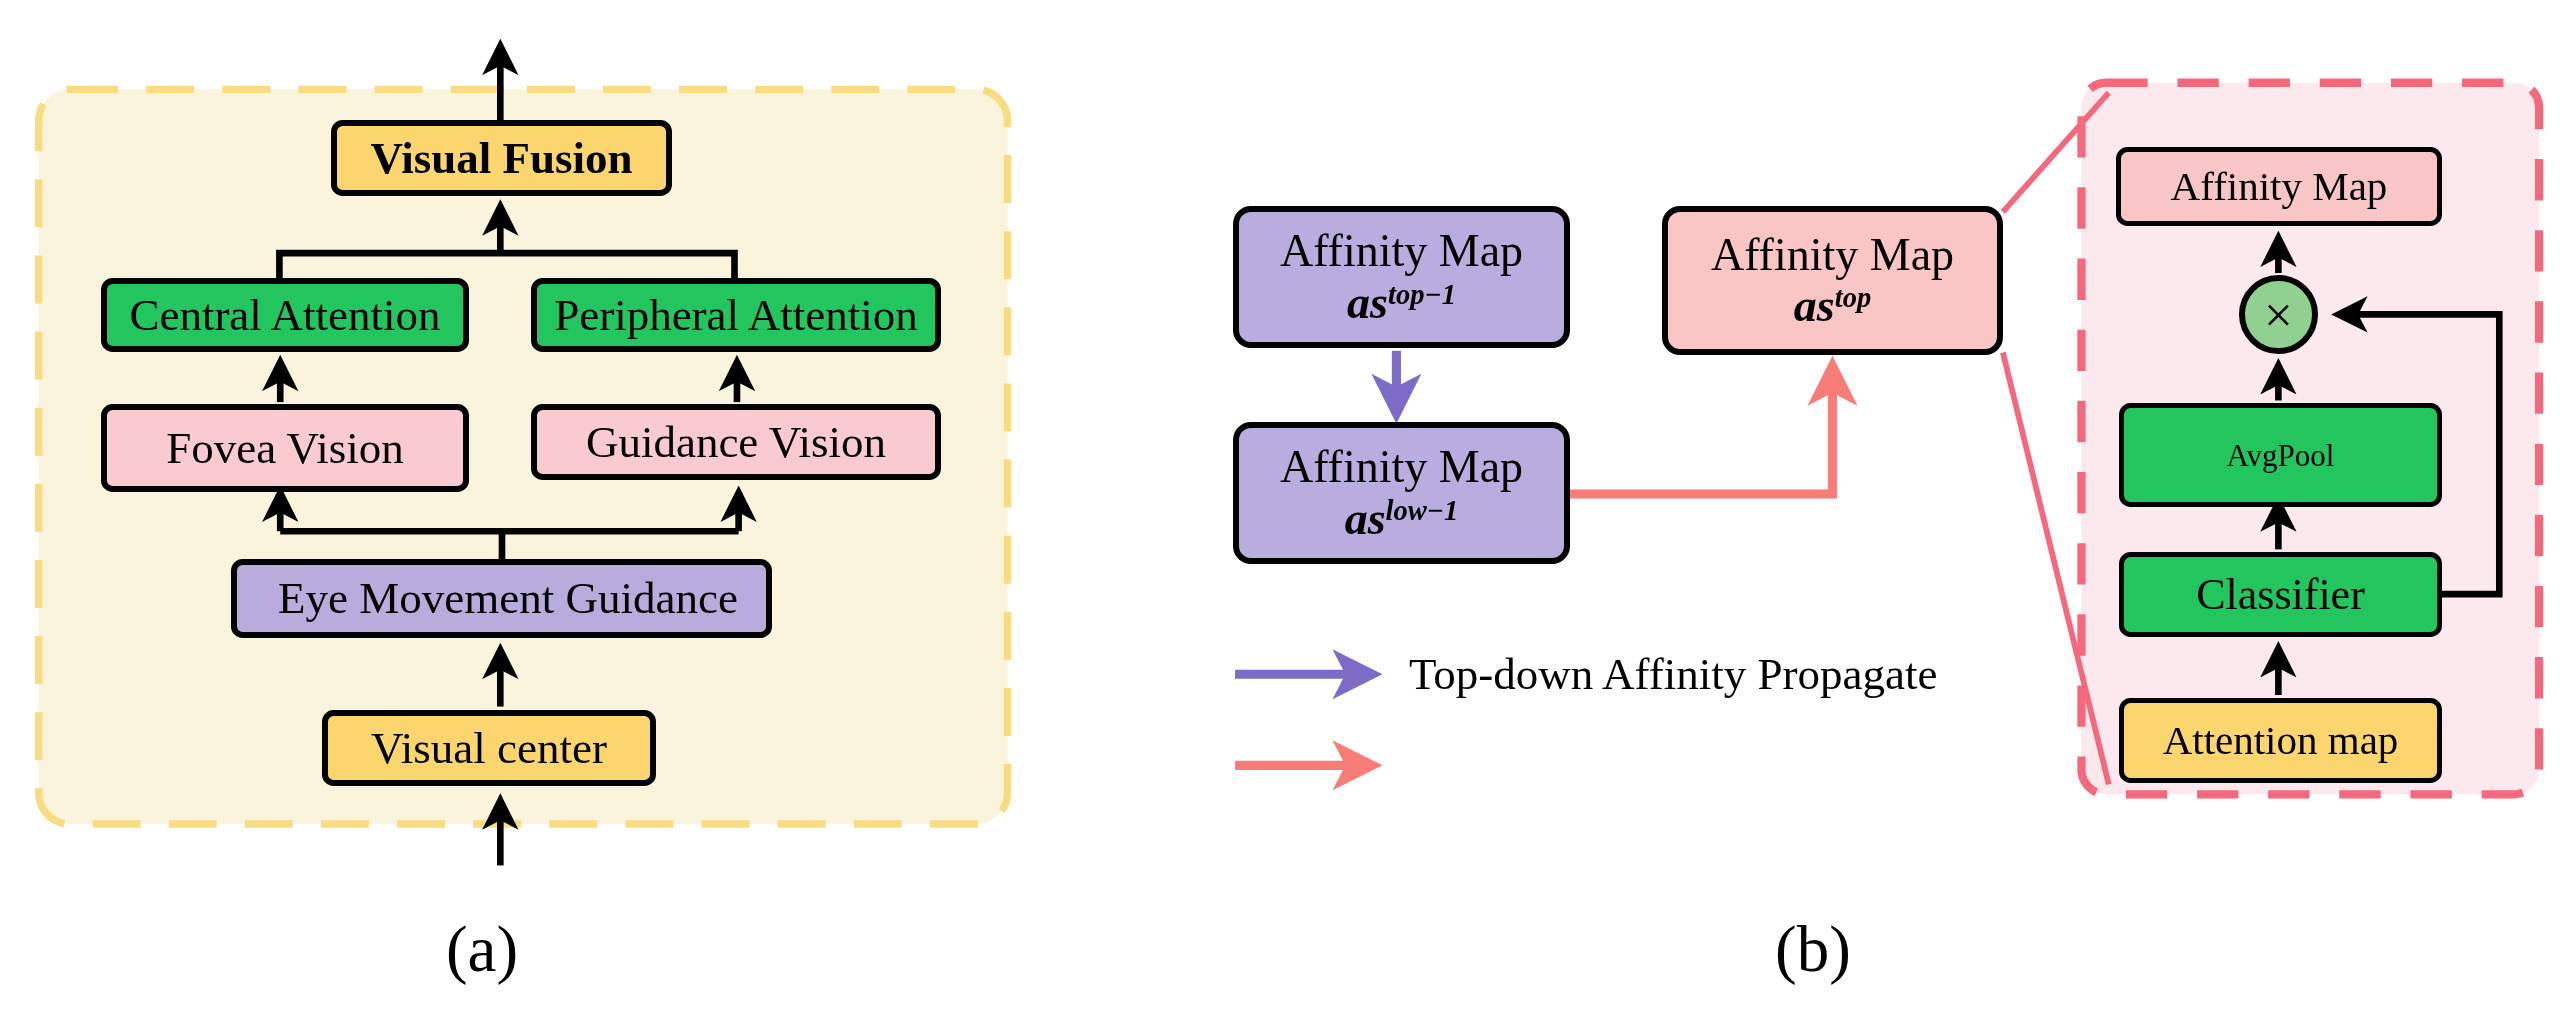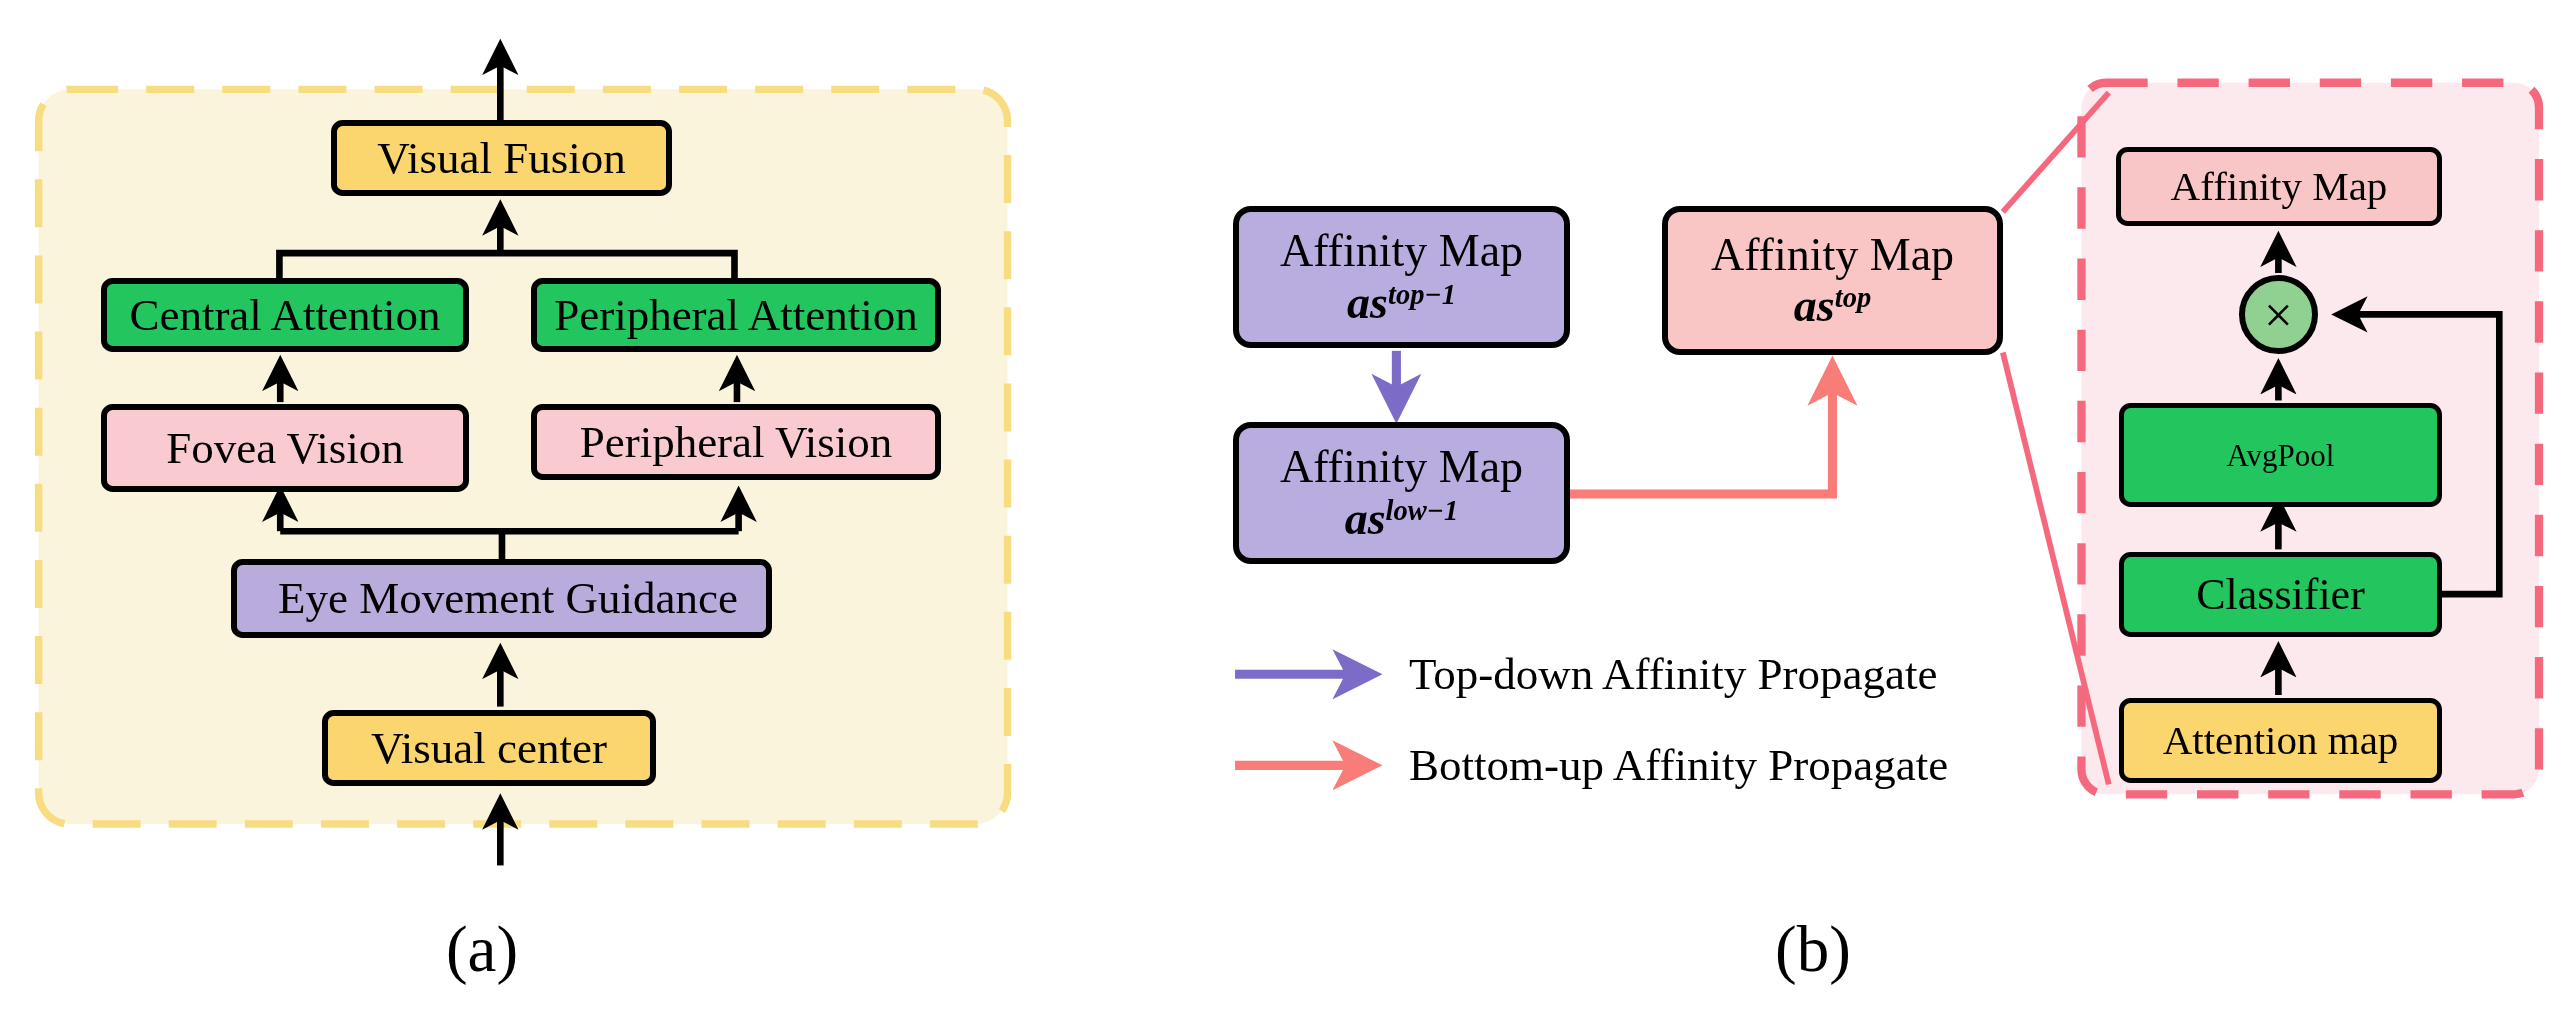--- a/index.html
+++ b/index.html
@@ -133,38 +133,38 @@
     <path d="M 1492,815 L 1652,815" stroke="#7C6BC7" stroke-width="11" fill="none" marker-end="url(#mp)"></path>
     <path d="M 1492,925 L 1652,925" stroke="#F87C78" stroke-width="11" fill="none" marker-end="url(#ms)"></path>
 
     <path d="M 2753,330 L 2753,292" stroke="#000" stroke-width="8" fill="none" marker-end="url(#mb)"></path>
     <path d="M 2753,484 L 2753,446" stroke="#000" stroke-width="8" fill="none" marker-end="url(#mb)"></path>
     <path d="M 2753,664 L 2753,612" stroke="#000" stroke-width="8" fill="none" marker-end="url(#mb)"></path>
     <path d="M 2753,840 L 2753,788" stroke="#000" stroke-width="8" fill="none" marker-end="url(#mb)"></path>
     <path d="M 2950,718 L 3020,718 L 3020,380 L 2830,380" stroke="#000" stroke-width="8" fill="none" marker-end="url(#mb)"></path>
   </svg>
 
-  <div class="box fill-yellow" style="left:331px; top:120px; width:341px; height:76px;">
+  <div class="box fill-yellow" style="left:331px; top:120px; width:341px; height:76px;font-weight:bold;">
     <span>Visual Fusion</span>
   </div>
 
   <div class="box fill-green" style="left:101px; top:278px; width:368px; height:74px;">
     <span>Central Attention</span>
   </div>
 
   <div class="box fill-green" style="left:531px; top:278px; width:410px; height:74px;">
     <span>Peripheral Attention</span>
   </div>
 
   <div class="box fill-pink-a" style="left:101px; top:404px; width:368px; height:88px;">
     <span>Fovea Vision</span>
   </div>
 
   <div class="box fill-pink-a" style="left:531px; top:404px; width:410px; height:76px;">
-    <span>Peripheral Vision</span>
+    <span>Guidance Vision</span>
   </div>
 
   <div class="box fill-purple-a" style="left:231px; top:559px; width:541px; height:79px;padding-left:13px;">
     <span>Eye Movement Guidance</span>
   </div>
 
   <div class="box fill-yellow" style="left:322px; top:710px; width:334px; height:76px;">
     <span>Visual center</span>
   </div>
 
@@ -185,21 +185,20 @@
   </div>
 
   <div class="box two-line fill-pink-b" style="left:1662px; top:206px; width:341px; height:149px;">
     <span>Affinity Map</span>
     <span>
       <span class="avar">as</span><span class="avar-sup">top</span>
     </span>
   </div>
 
   <div class="legend-label" style="left:1409px; top:675px;">Top-down Affinity Propagate</div>
-  <div class="legend-label" style="left:1409px; top:766px;">Bottom-up Affinity Propagate</div>
 
   <div class="caption" style="left:1689px; top:917px;">(b)</div>
 
   <div class="box fill-pink-s" style="left:2116px; top:147px; width:326px; height:79px; font-size:41px; border-width:5.8px;">
     <span>Affinity Map</span>
   </div>
 
   <div class="circle-node" style="left:2239px; top:275px; width:79px; height:79px;">
     <span>×</span>
   </div>

